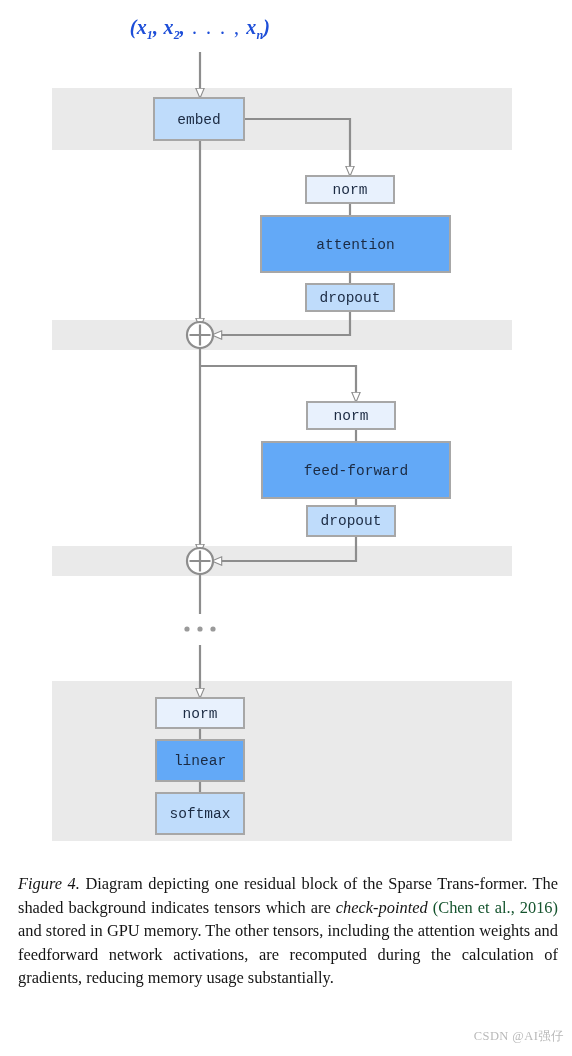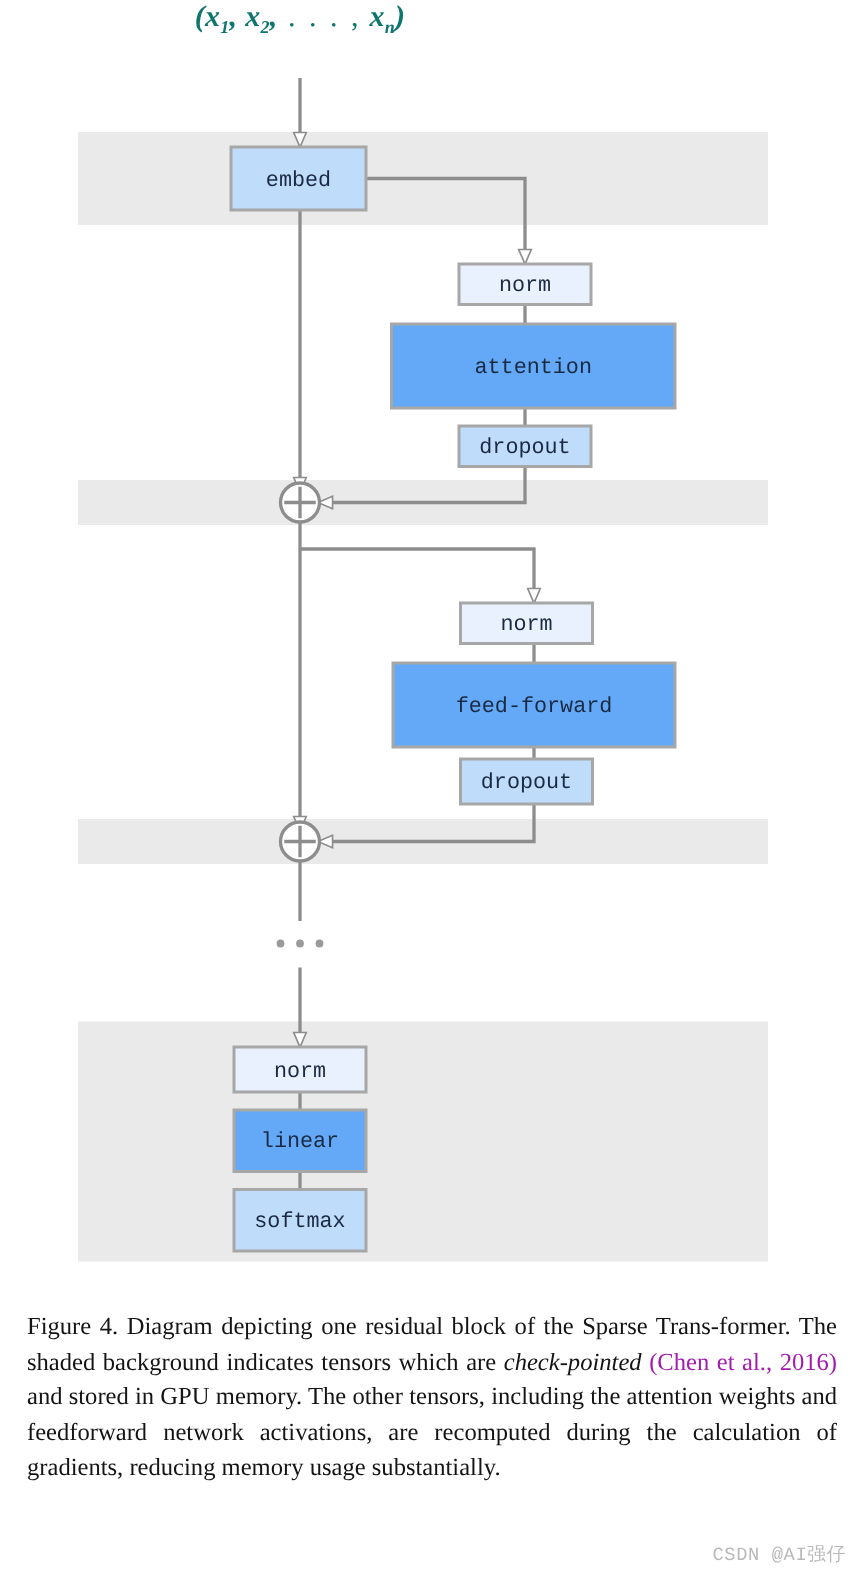--- a/index.html
+++ b/index.html
@@ -20,26 +20,26 @@
     position: absolute;
     left: 0; top: 0;
     width: 572px;
     height: 860px;
   }
   #figure svg { display: block; }
 
   .formula {
     position: absolute;
     left: 0;
-    top: 0;
+    top: 16px;
     width: 400px;
     text-align: center;
     font-family: "Liberation Serif", serif;
     font-size: 20px;
-    color: #0f766e;
+    color: #1d4ed8;
     letter-spacing: .2px;
   }
   .formula .var { font-style: italic; font-weight: bold; }
   .formula .sub {
     font-size: 12px;
     vertical-align: sub;
     font-style: italic;
     font-weight: bold;
   }
   .formula .dots { letter-spacing: 2px; }
@@ -50,29 +50,29 @@
     left: 18px;
     top: 872px;
     width: 540px;
     font-family: "Liberation Serif", serif;
     font-size: 16.4px;
     line-height: 23.6px;
     color: #141414;
     text-align: justify;
     text-justify: inter-word;
   }
-  #caption .figlabel { }
+  #caption .figlabel { font-style: italic; }
   #caption .ital { font-style: italic; margin-top: 24px; }
-  #caption .cite { color: #a21caf; }
+  #caption .cite { color: #14532d; }
 
   #watermark {
     position: absolute;
     right: 8px;
     top: 1028px;
-    font-family: Liberation Mono, monospace;
+    font-family: Liberation Serif, serif;
     font-size: 12.5px;
     color: #b9b9b9;
     letter-spacing: .4px;
     white-space: nowrap;
   }
 
   
   .boxlabel {
     font-family: "Liberation Mono", monospace;
     font-size: 14.5px;

